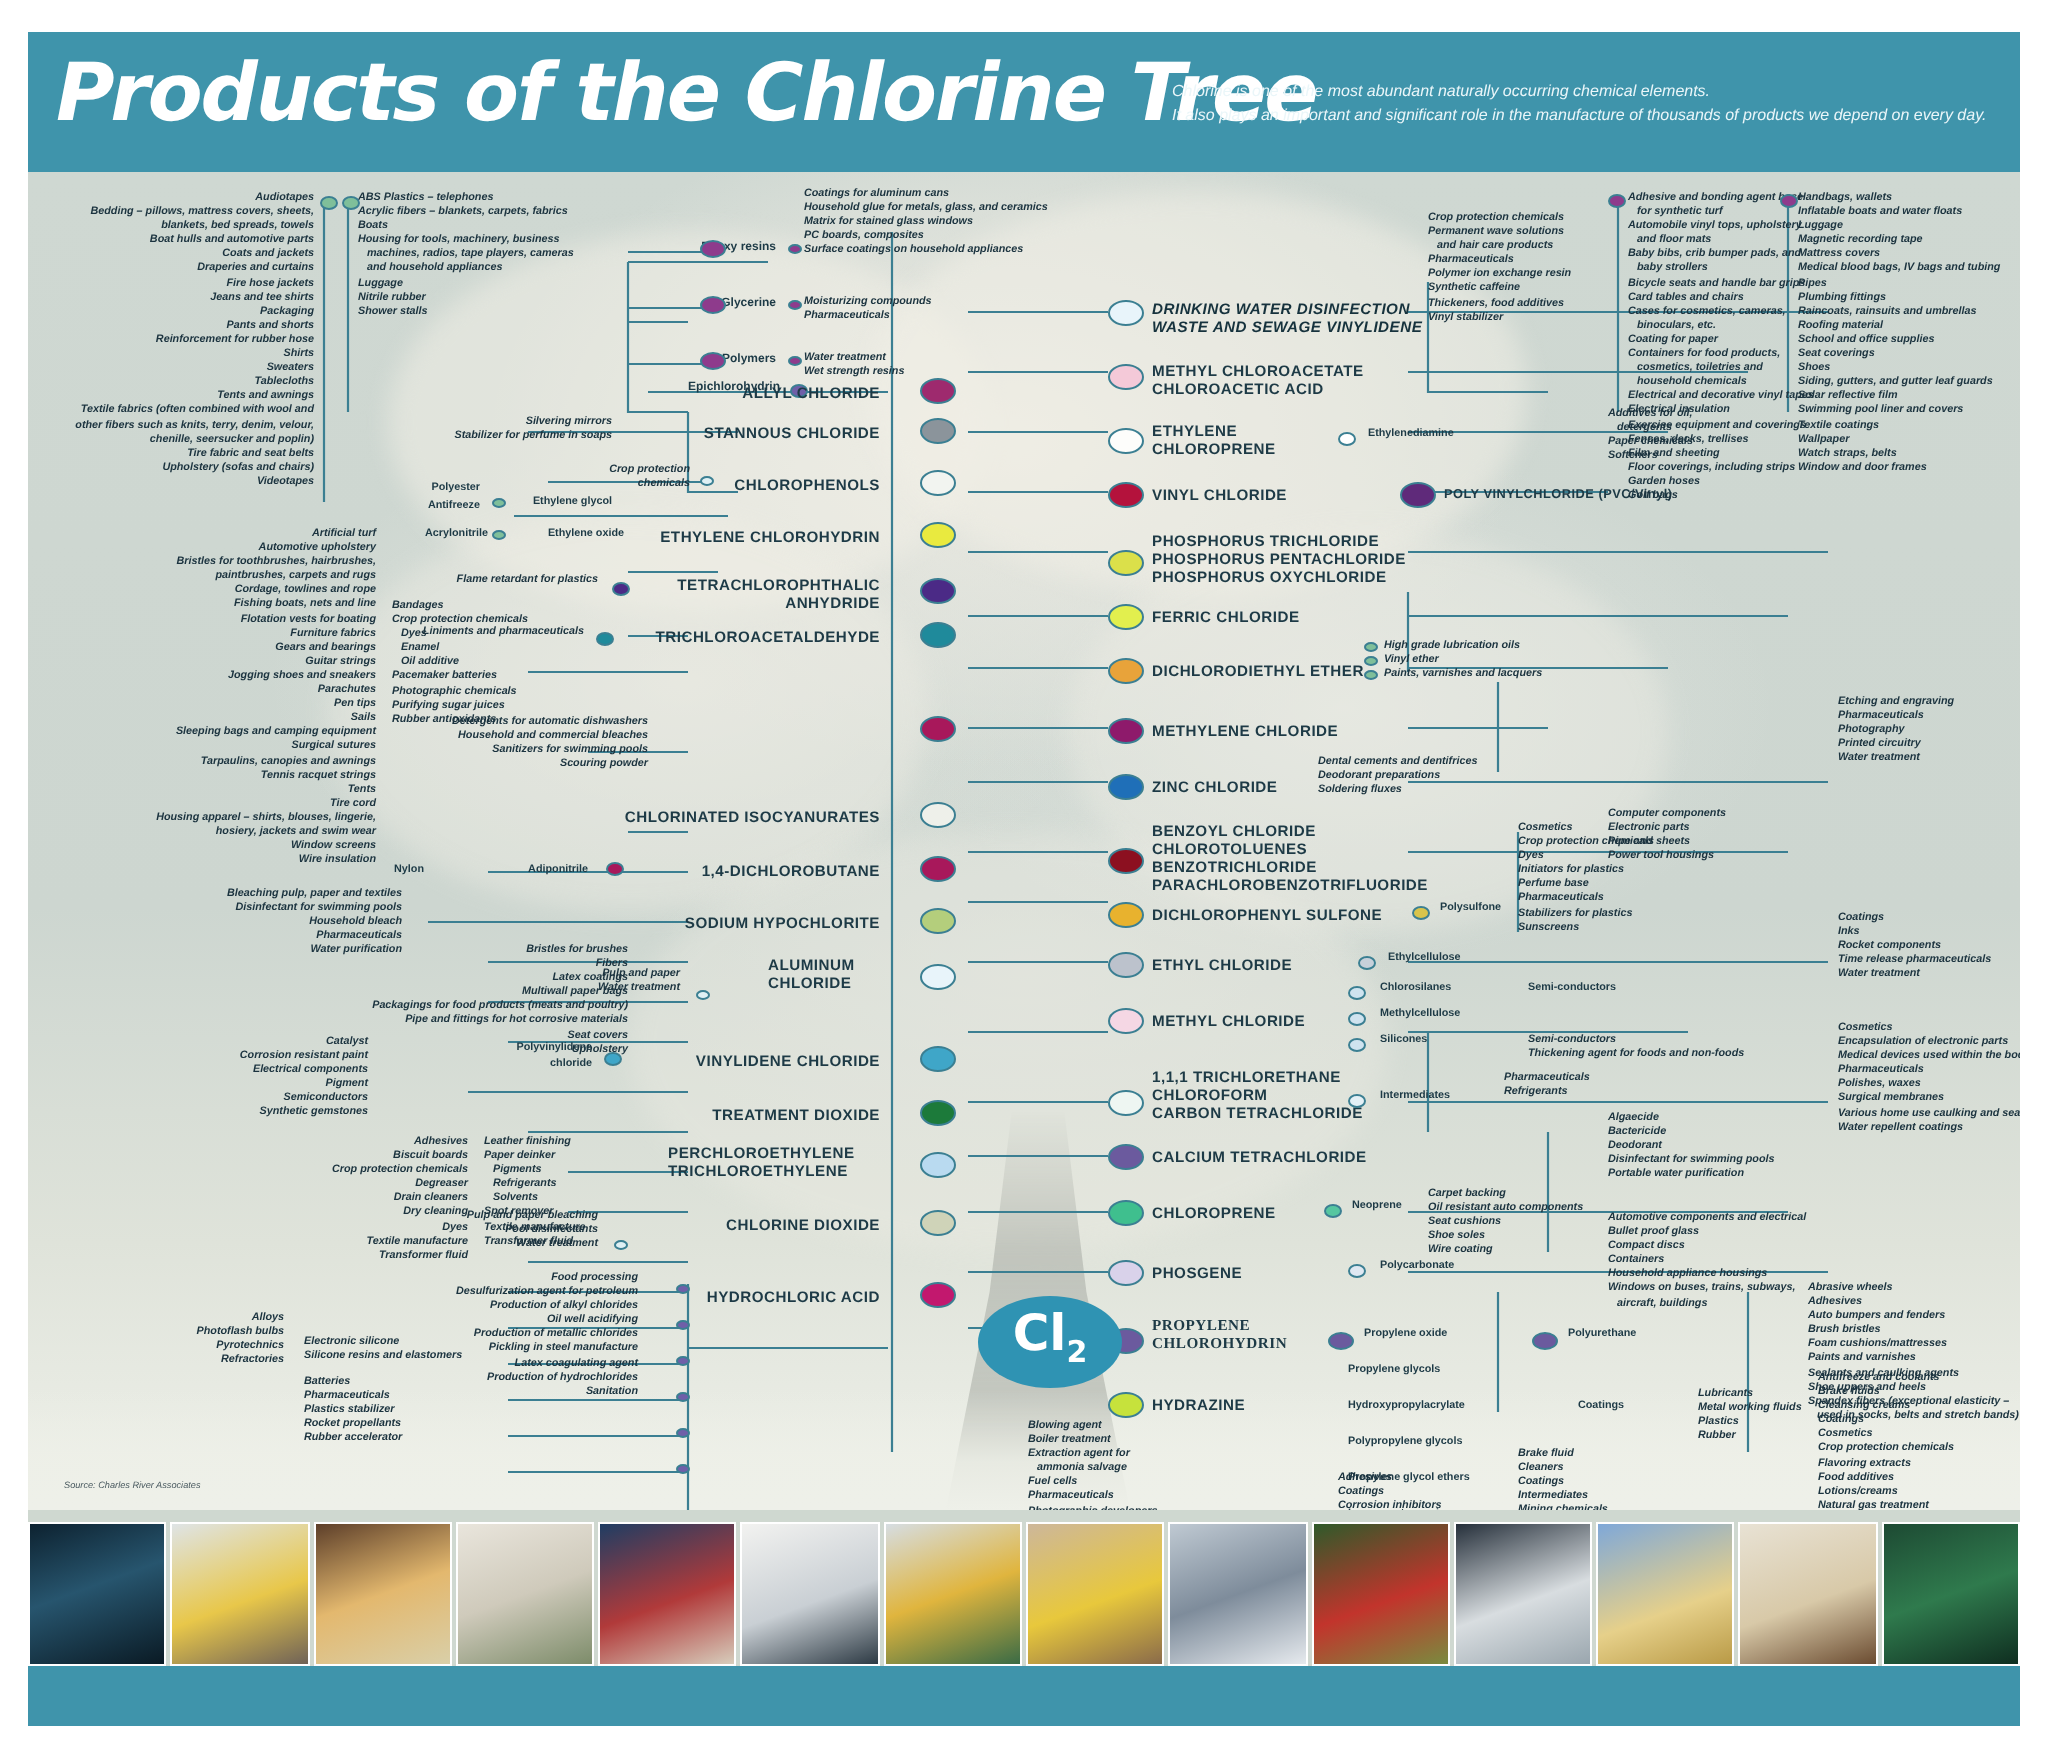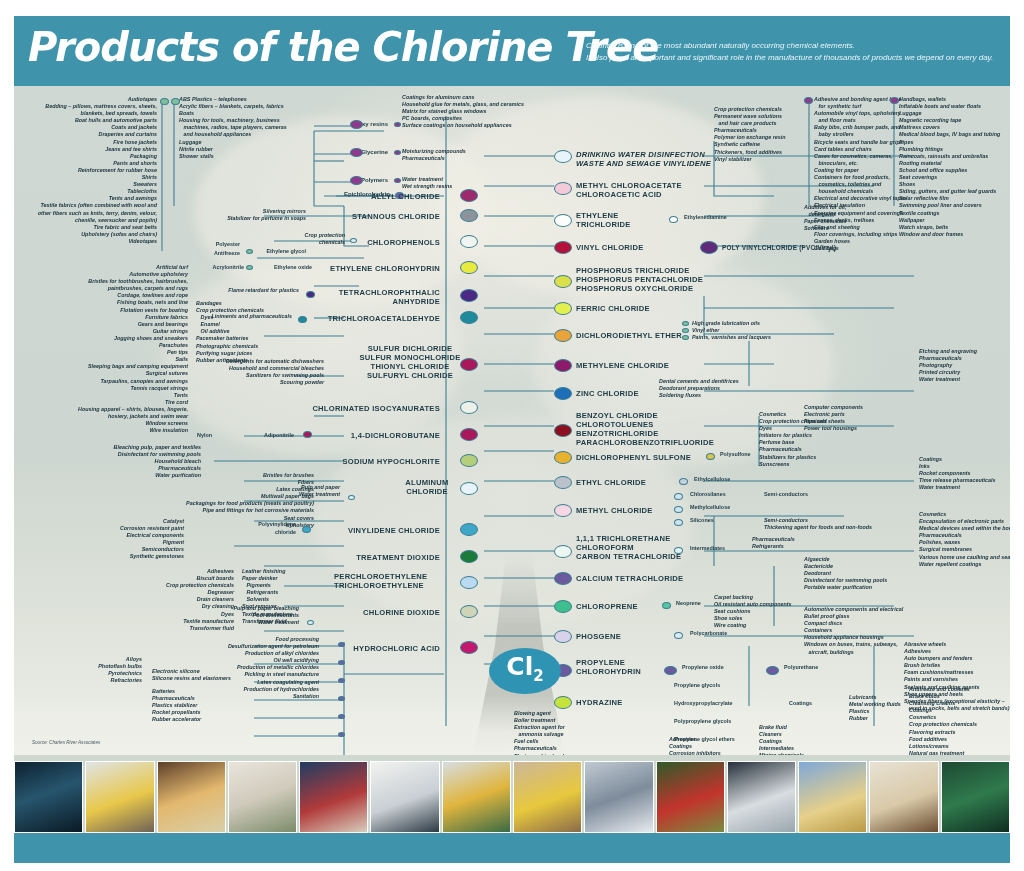--- a/index.html
+++ b/index.html
@@ -348,24 +348,20 @@
 ANHYDRIDE</div>
     <div class="dot big" style="left:446px;top:203px;background:#4b2a86;"></div>
     <div class="dot sm" style="left:292px;top:205px;background:#4b2a86;"></div>
     <div class="plist r" style="left:150px;top:201px;width:135px;">Flame retardant for plastics</div>
 
     <div class="chem r" style="left:296px;top:228px;width:130px;">TRICHLOROACETALDEHYDE</div>
     <div class="dot big" style="left:446px;top:225px;background:#1f8a9b;"></div>
     <div class="dot sm" style="left:284px;top:230px;background:#1f8a9b;"></div>
     <div class="plist r" style="left:150px;top:227px;width:128px;">Liniments and pharmaceuticals</div>
 
-    <div class="chem" style="left:336px;top:258px;width:120px;text-align:center;">SULFUR DICHLORIDE
-SULFUR MONOCHLORIDE
-THIONYL CHLORIDE
-SULFURYL CHLORIDE</div>
     <div class="dot big" style="left:446px;top:272px;background:#a8185b;"></div>
     <div class="plist r" style="left:150px;top:272px;width:160px;">Detergents for automatic dishwashers
 Household and commercial bleaches
 Sanitizers for swimming pools
 Scouring powder</div>
 
     <div class="chem r" style="left:294px;top:318px;width:132px;">CHLORINATED ISOCYANURATES</div>
     <div class="dot big" style="left:446px;top:315px;background:#eef0ea;"></div>
 
     <div class="chem r" style="left:310px;top:345px;width:116px;">1,4-DICHLOROBUTANE</div>
@@ -375,21 +371,21 @@
     <div class="sub r" style="left:148px;top:346px;width:50px;font-size:5.4px;">Nylon</div>
 
     <div class="chem r" style="left:306px;top:371px;width:120px;">SODIUM HYPOCHLORITE</div>
     <div class="dot big" style="left:446px;top:368px;background:#b4ce7c;"></div>
     <div class="plist r" style="left:22px;top:358px;width:165px;">Bleaching pulp, paper and textiles
 Disinfectant for swimming pools
    Household bleach
    Pharmaceuticals
    Water purification</div>
 
-    <div class="chem" style="left:370px;top:392px;width:86px;text-align:center;">ALUMINUM
+    <div class="chem" style="left:370px;top:392px;width:86px;text-align:left;">ALUMINUM
 CHLORIDE</div>
     <div class="dot big" style="left:446px;top:396px;background:#e8f4fa;"></div>
     <div class="dot xs" style="left:334px;top:409px;background:#dff0f4;"></div>
     <div class="plist r" style="left:230px;top:398px;width:96px;">Pulp and paper
 Water treatment</div>
     <div class="plist r" style="left:120px;top:386px;width:180px;">Bristles for brushes
    Fibers
    Latex coatings
    Multiwall paper bags
 Packagings for food products (meats and poultry)
@@ -523,21 +519,21 @@
 Polymer ion exchange resin
 Synthetic caffeine
 Thickeners, food additives
 Vinyl stabilizer</div>
 
     <div class="chem" style="left:562px;top:95px;width:175px;">METHYL CHLOROACETATE
 CHLOROACETIC ACID</div>
     <div class="dot big" style="left:540px;top:96px;background:#f4c9d8;"></div>
 
     <div class="chem" style="left:562px;top:125px;width:120px;">ETHYLENE
-TRICHLORIDE</div>
+CHLOROPRENE</div>
     <div class="dot big" style="left:540px;top:128px;background:#fdfdfb;"></div>
     <div class="dot sm" style="left:655px;top:130px;background:#ffffff;"></div>
     <div class="sub" style="left:670px;top:128px;width:70px;font-size:5.4px;">Ethylenediamine</div>
     <div class="plist" style="left:790px;top:118px;width:100px;">Additives for oil,
    detergents
 Paper chemicals
 Softeners</div>
 
     <div class="chem" style="left:562px;top:157px;width:120px;">VINYL CHLORIDE</div>
     <div class="dot big" style="left:540px;top:155px;background:#b4123c;"></div>
@@ -670,21 +666,21 @@
 Adhesives
 Auto bumpers and fenders
 Brush bristles
 Foam cushions/mattresses
 Paints and varnishes
 Sealants and caulking agents
 Shoe uppers and heels
 Spandex fibers (exceptional elasticity –
    used in socks, belts and stretch bands)</div>
 
-    <div class="chem" style="left:562px;top:572px;width:120px;">PROPYLENE
+    <div class="chem" style="left:562px;top:572px;width:120px;font-family:Liberation Serif, serif;">PROPYLENE
 CHLOROHYDRIN</div>
     <div class="dot big" style="left:540px;top:578px;background:#6b5a9e;"></div>
     <div class="dot mid" style="left:650px;top:580px;background:#6b5a9e;"></div>
     <div class="sub" style="left:668px;top:578px;width:70px;font-size:5.4px;">Propylene oxide</div>
     <div class="dot mid" style="left:752px;top:580px;background:#6b5a9e;"></div>
     <div class="sub" style="left:770px;top:578px;width:62px;font-size:5.4px;">Polyurethane</div>
 
     <div class="sub" style="left:660px;top:596px;width:80px;font-size:5.4px;">Propylene glycols</div>
     <div class="sub" style="left:660px;top:614px;width:92px;font-size:5.4px;">Hydroxypropylacrylate</div>
     <div class="sub" style="left:660px;top:632px;width:92px;font-size:5.4px;">Polypropylene glycols</div>

